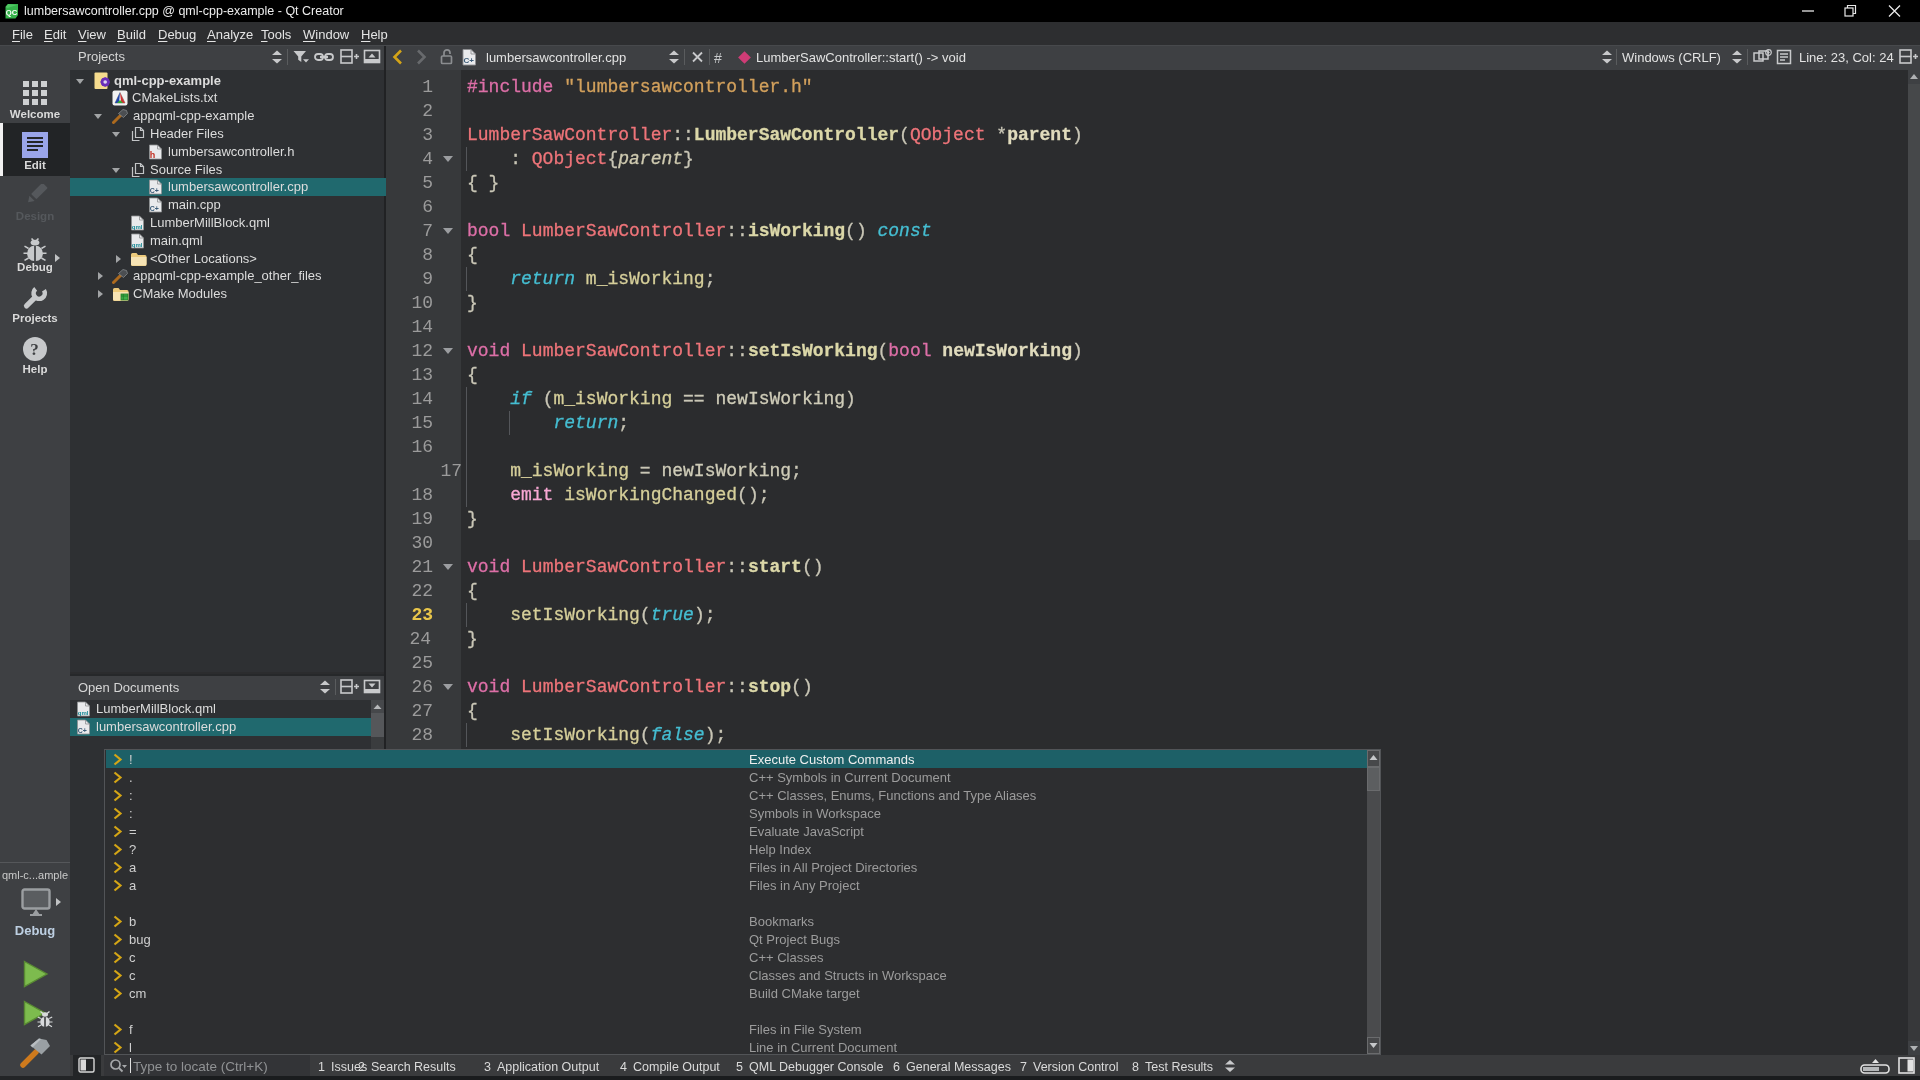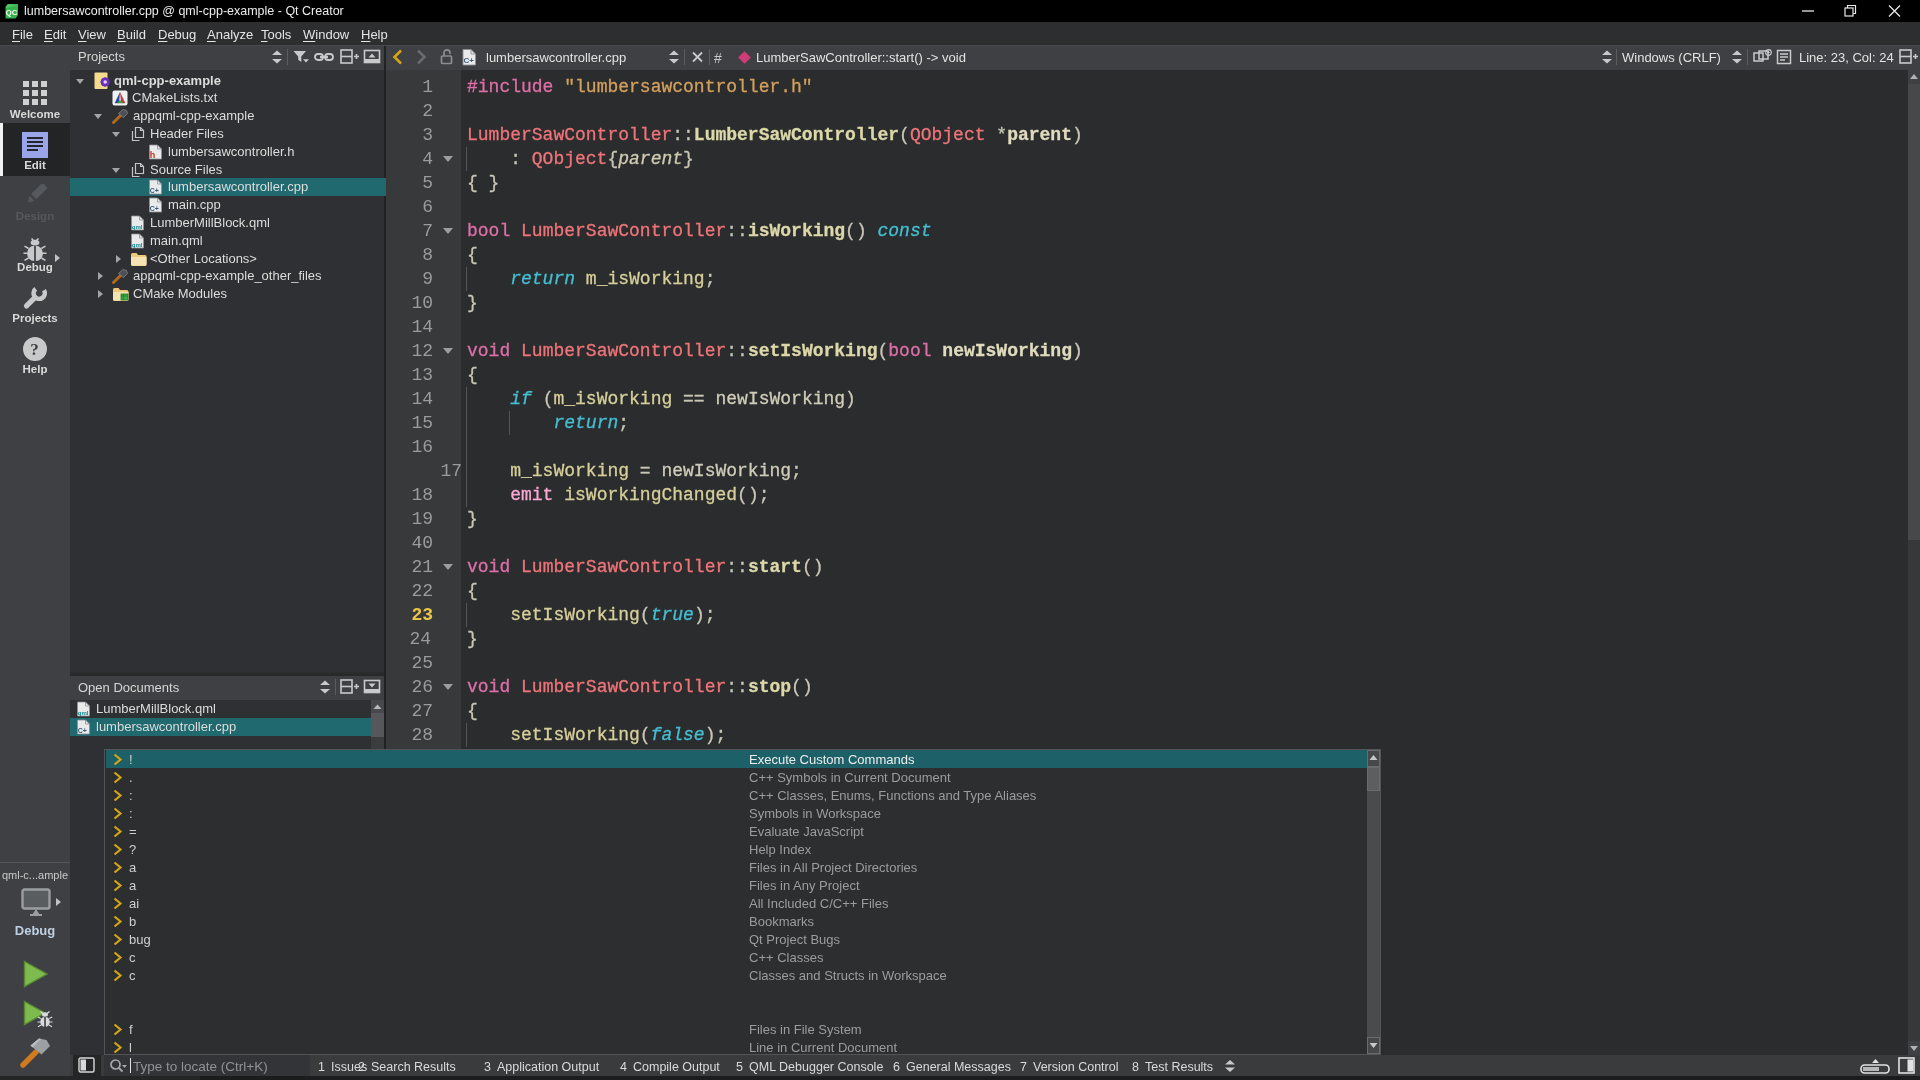--- a/index.html
+++ b/index.html
@@ -506,21 +506,21 @@
 <div class="cl" style="top:387px">    <span class="k">if</span> (<span class="m">m_isWorking</span> == <span class="lv2">newIsWorking</span>)</div>
 <div class="lnum" style="left:386px;top:411px;color:#9b9b9b;">15</div>
 <div class="cl" style="top:411px">        <span class="k">return</span>;</div>
 <div class="lnum" style="left:386px;top:435px;color:#9b9b9b;">16</div>
 <div class="lnum" style="left:386px;top:459px;color:#9b9b9b;margin-left:29px;">17</div>
 <div class="cl" style="top:459px">    <span class="m">m_isWorking</span> = <span class="lv2">newIsWorking</span>;</div>
 <div class="lnum" style="left:386px;top:483px;color:#9b9b9b;">18</div>
 <div class="cl" style="top:483px">    <span class="k2">emit</span> <span class="m">isWorkingChanged</span>();</div>
 <div class="lnum" style="left:386px;top:507px;color:#9b9b9b;">19</div>
 <div class="cl" style="top:507px">}</div>
-<div class="lnum" style="left:386px;top:531px;color:#9b9b9b;">40</div>
+<div class="lnum" style="left:386px;top:531px;color:#9b9b9b;">30</div>
 <div class="lnum" style="left:386px;top:555px;color:#9b9b9b;">21</div>
 <div class="cl" style="top:555px"><span class="p">void</span> <span class="t">LumberSawController</span>::<span class="f">start</span>()</div>
 <div class="lnum" style="left:386px;top:579px;color:#9b9b9b;">22</div>
 <div class="cl" style="top:579px">{</div>
 <div class="lnum" style="left:386px;top:603px;color:#e9c64a;font-weight:bold">23</div>
 <div class="cl" style="top:603px">    <span class="m">setIsWorking</span>(<span class="k">true</span>);</div>
 <div class="lnum" style="left:384px;top:627px;color:#9b9b9b;">24</div>
 <div class="cl" style="top:627px">}</div>
 <div class="lnum" style="left:386px;top:651px;color:#9b9b9b;">25</div>
 <div class="lnum" style="left:386px;top:675px;color:#9b9b9b;">26</div>
@@ -603,27 +603,20 @@
       <span class="pre">a</span>
       <span class="dsc">Files in All Project Directories</span>
     </div>
 <div class="prow" style="top:126px">
       <svg class="chev" width="12" height="13">
         <path d="M2.5 1.5 L8.5 6.5 L2.5 11.5" fill="none" stroke="#d4a515" stroke-width="2.2"></path>
       </svg>
       <span class="pre">a</span>
       <span class="dsc">Files in Any Project</span>
     </div>
-<div class="prow" style="top:144px">
-      <svg class="chev" width="12" height="13">
-        <path d="M2.5 1.5 L8.5 6.5 L2.5 11.5" fill="none" stroke="#d4a515" stroke-width="2.2"></path>
-      </svg>
-      <span class="pre">ai</span>
-      <span class="dsc">All Included C/C++ Files</span>
-    </div>
 <div class="prow" style="top:162px">
       <svg class="chev" width="12" height="13">
         <path d="M2.5 1.5 L8.5 6.5 L2.5 11.5" fill="none" stroke="#d4a515" stroke-width="2.2"></path>
       </svg>
       <span class="pre">b</span>
       <span class="dsc">Bookmarks</span>
     </div>
 <div class="prow" style="top:180px">
       <svg class="chev" width="12" height="13">
         <path d="M2.5 1.5 L8.5 6.5 L2.5 11.5" fill="none" stroke="#d4a515" stroke-width="2.2"></path>
@@ -637,20 +630,27 @@
       </svg>
       <span class="pre">c</span>
       <span class="dsc">C++ Classes</span>
     </div>
 <div class="prow" style="top:216px">
       <svg class="chev" width="12" height="13">
         <path d="M2.5 1.5 L8.5 6.5 L2.5 11.5" fill="none" stroke="#d4a515" stroke-width="2.2"></path>
       </svg>
       <span class="pre">c</span>
       <span class="dsc">Classes and Structs in Workspace</span>
+    </div>
+<div class="prow" style="top:234px">
+      <svg class="chev" width="12" height="13">
+        <path d="M2.5 1.5 L8.5 6.5 L2.5 11.5" fill="none" stroke="#d4a515" stroke-width="2.2"></path>
+      </svg>
+      <span class="pre">cm</span>
+      <span class="dsc">Build CMake target</span>
     </div>
 <div class="prow" style="top:270px">
       <svg class="chev" width="12" height="13">
         <path d="M2.5 1.5 L8.5 6.5 L2.5 11.5" fill="none" stroke="#d4a515" stroke-width="2.2"></path>
       </svg>
       <span class="pre">f</span>
       <span class="dsc">Files in File System</span>
     </div>
 <div class="prow" style="top:288px">
       <svg class="chev" width="12" height="13">

